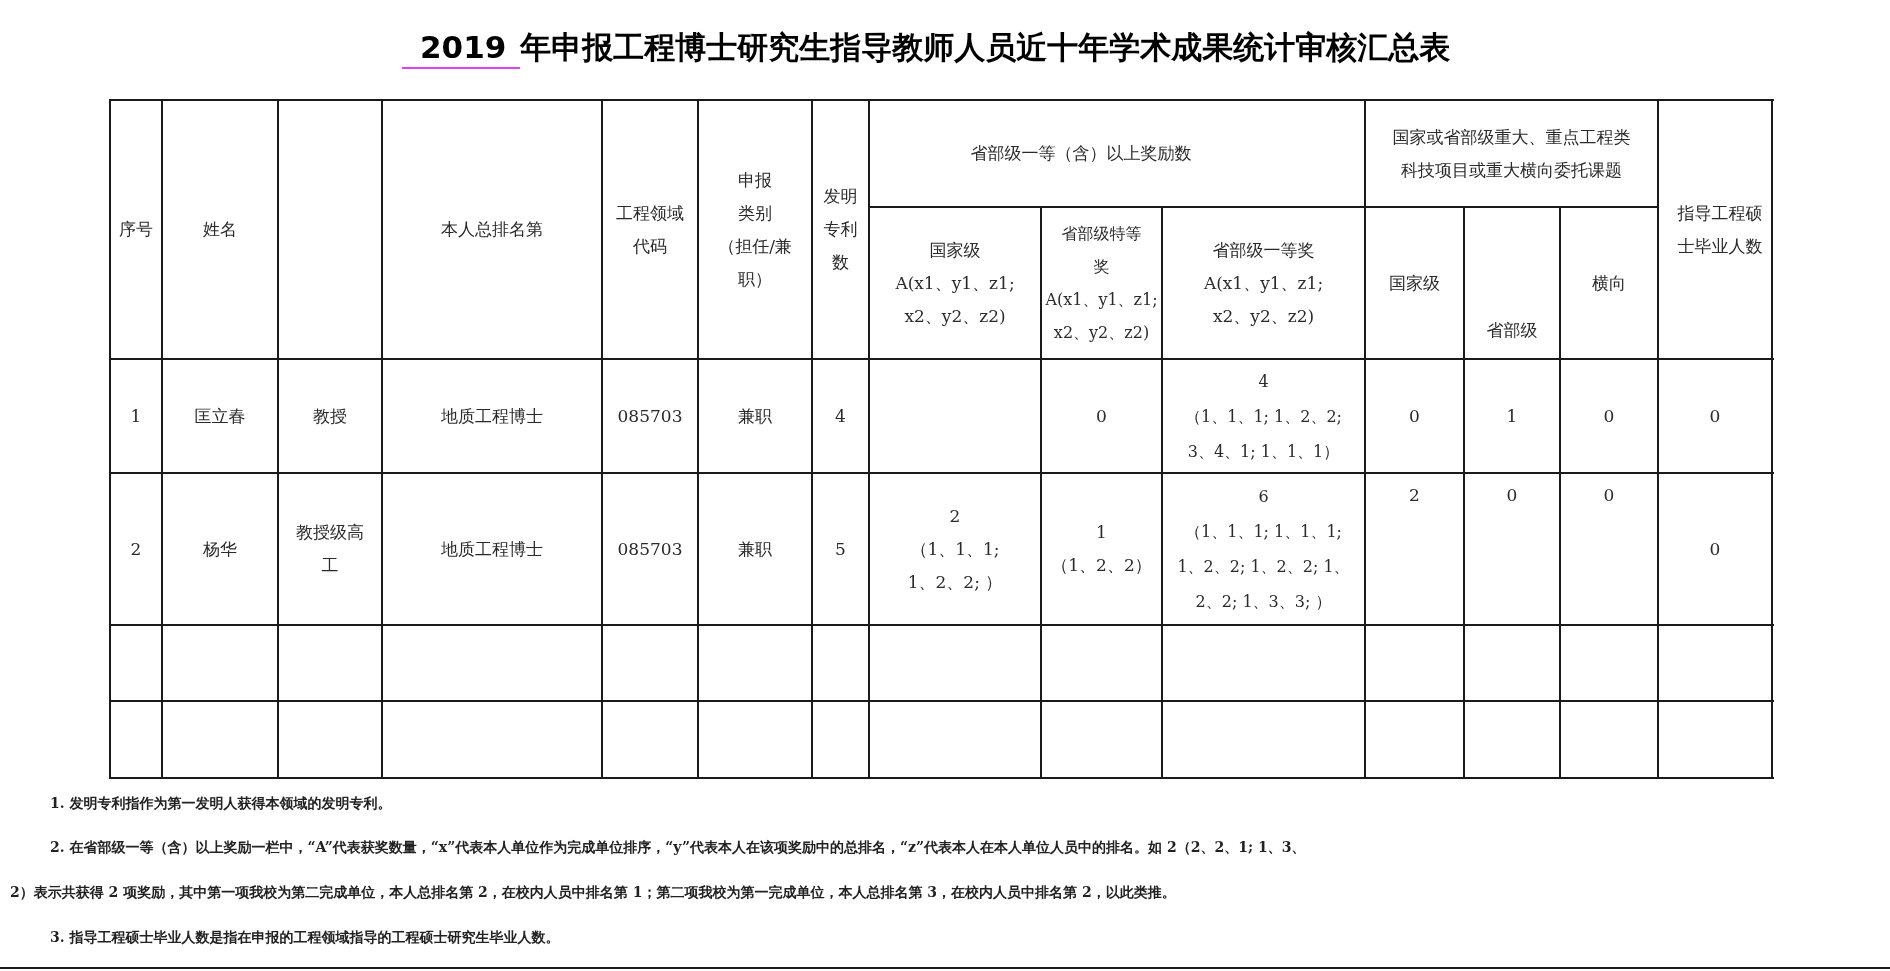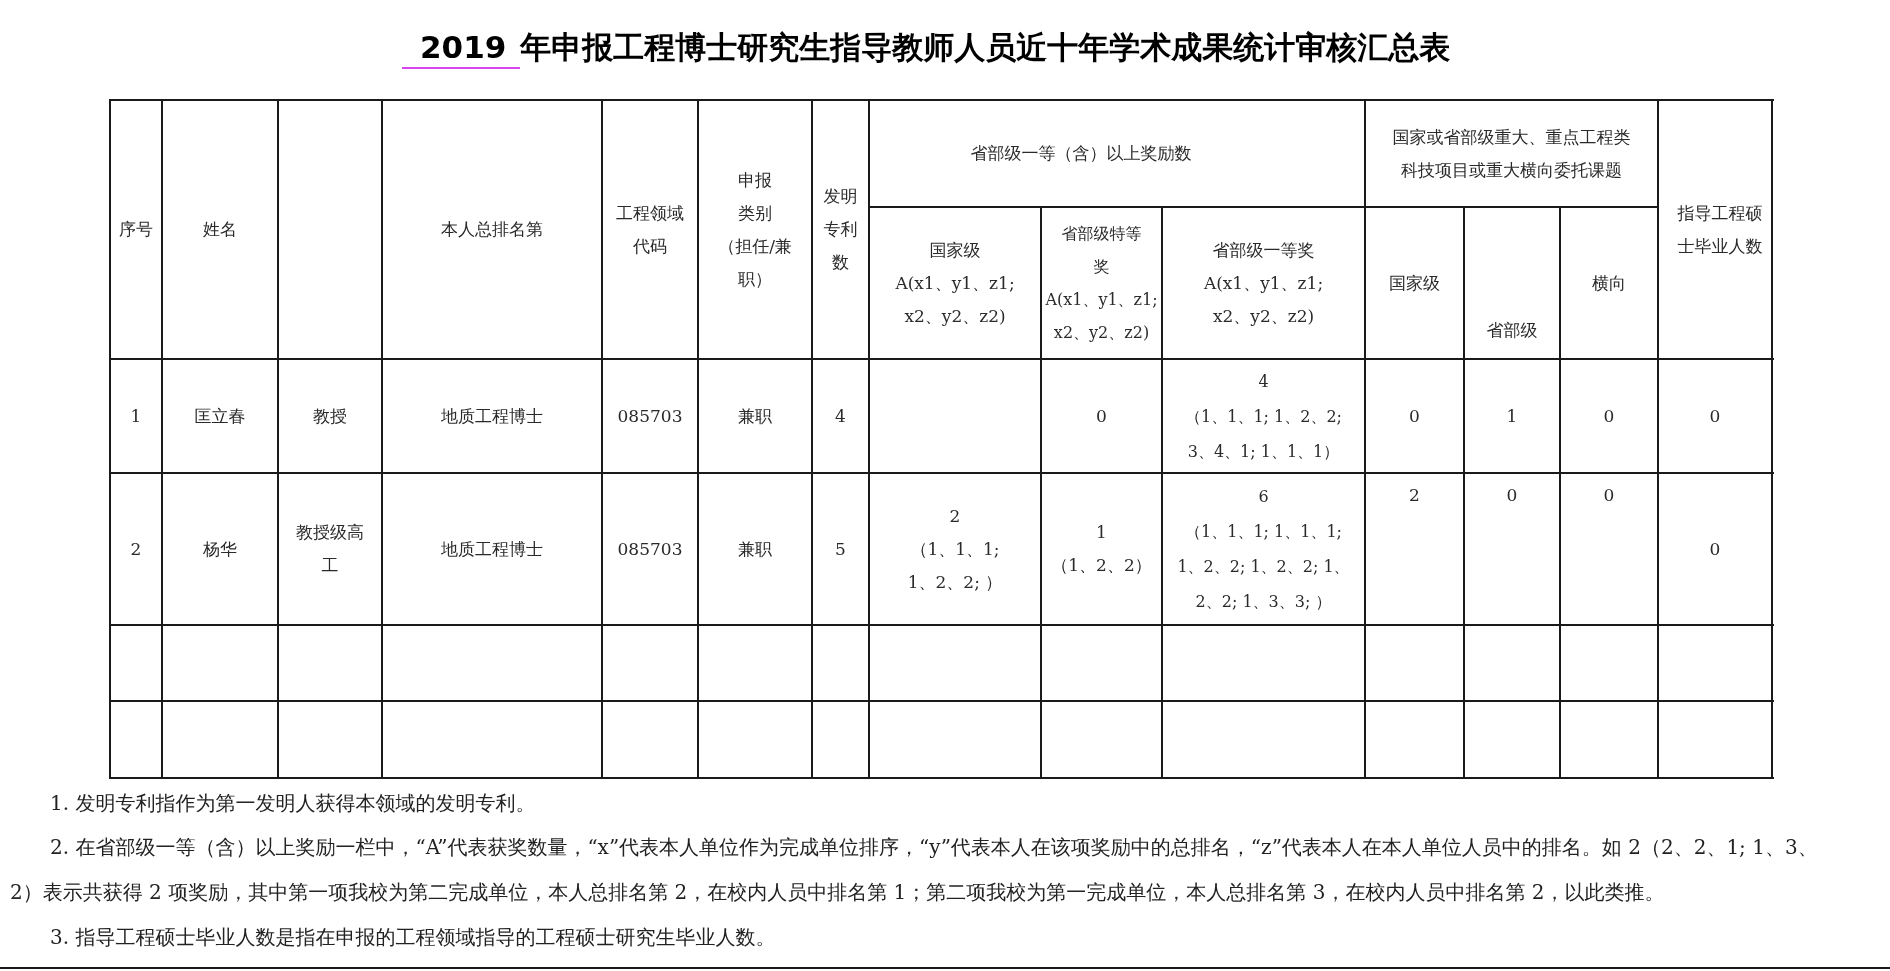--- a/index.html
+++ b/index.html
@@ -11,21 +11,21 @@
   .title .year { display:inline-block; border-bottom:2px solid #d946ef; padding:0 14px 0 18px;
                  line-height:40px; margin-left:72px;text-align:right; }
   .grid { position:absolute; left:0; top:0; width:1890px; height:971px; }
   .cell { position:absolute; box-sizing:border-box; display:flex; align-items:center; justify-content:center;
           text-align:center; font-size:17px; line-height:33px; color:#2a2a2a; padding:0 2px; }
   .cell.top { align-items:flex-start; padding-top:6px; }
   .cell .inner { display:block; }
   .cell .inner span { display:block; white-space:nowrap; }
   .hline { position:absolute; height:2px; background:#1a1a1a; }
   .vline { position:absolute; width:2px; background:#1a1a1a; }
-  .note { position:absolute; font-size:20px; color:#222; white-space:nowrap; line-height:24px; }
+  .note { position:absolute; font-size:14px; color:#222; white-space:nowrap; line-height:24px;font-weight:bold; }
   .bottom-rule { position:absolute; left:0; top:967px; width:1890px; height:2px; background:#1a1a1a; }
   .mono { font-family:"DejaVu Serif","Liberation Serif",serif; }
 </style>
 </head>
 <body>
 
 <div class="title">
   <span class="year">2019</span><span>年申报工程博士研究生指导教师人员近十年学术成果统计审核汇总表</span>
 </div>
 

